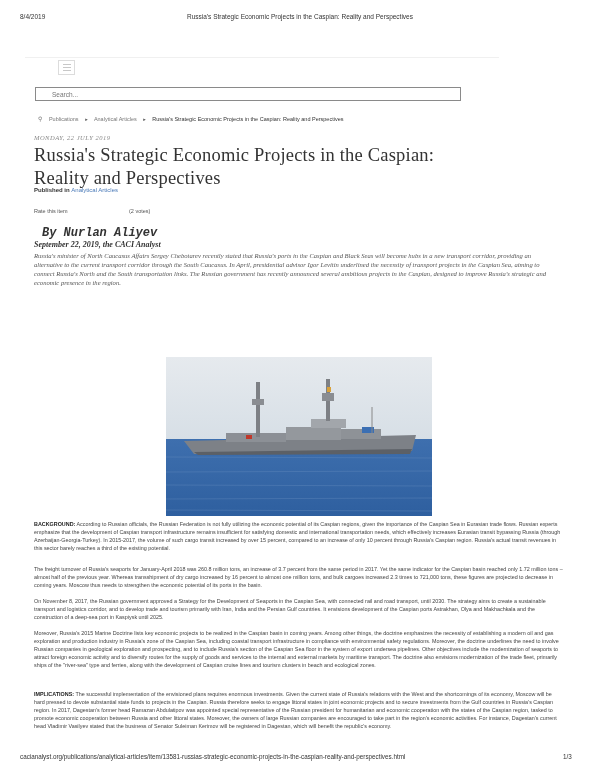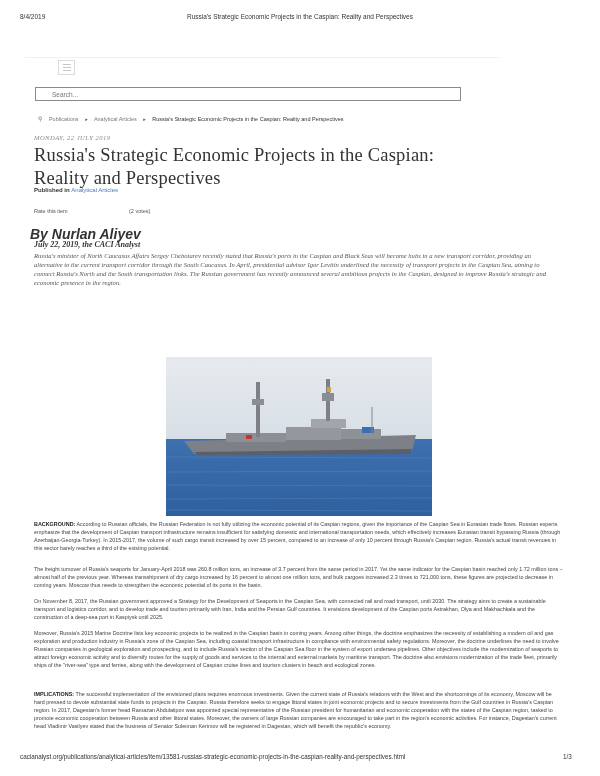--- a/index.html
+++ b/index.html
@@ -14,21 +14,21 @@
   .breadcrumb { position:absolute; left:38px; top:115px; font-size:5.5px; color:#777; white-space:nowrap; }
   .breadcrumb .sep { margin:0 5px; color:#555; font-size:5px; }
   .breadcrumb .cur { color:#333; }
   .pin { font-size:6px; margin-right:5px; color:#777; }
   .dateline { position:absolute; left:34px; top:134px; font-family:"Liberation Serif", serif; font-style:italic; font-size:6.5px; color:#888; letter-spacing:0.5px; }
   .title { position:absolute; left:34px; top:144px; width:420px; font-family:"Liberation Serif", serif; font-size:18.5px; line-height:23px; color:#333; font-weight:normal; margin:0; letter-spacing:0.2px; }
   .published { position:absolute; left:34px; top:187px; font-size:6px; color:#333; font-weight:bold; }
   .published a { color:#4a7ab8; font-weight:normal; text-decoration:none; }
   .rate { position:absolute; left:34px; top:208px; font-size:5.5px; color:#555; }
   .votes { position:absolute; left:129px; top:208px; font-size:5.5px; color:#555; }
-  .byline { position:absolute; left:30px; top:226px; font-family:Liberation Sans, sans-serif; font-style:italic; font-weight:bold; font-size:14px; color:#333; }
+  .byline { position:absolute; left:42px; top:226px; font-family:Liberation Mono, monospace; font-style:italic; font-weight:bold; font-size:12px; color:#333; }
   .byline2 { position:absolute; left:34px; top:240px; font-family:"Liberation Serif", serif; font-style:italic; font-weight:bold; font-size:8px; color:#333; }
   .lead { position:absolute; left:34px; top:251px; width:520px; font-family:"Liberation Serif", serif; font-style:italic; font-size:6.6px; line-height:9px; color:#555; margin:0; }
   .photo { position:absolute; left:166px; top:357px; width:266px; height:159px; overflow:hidden; }
   .body-text { position:absolute; left:34px; width:530px; font-size:5.4px; line-height:8px; color:#444; margin:0; }
   .body-text b { color:#222; }
   .p1 { top:520px; }
   .p2 { top:565px; }
   .p3 { top:597px; }
   .p4 { top:629px; }
   .p5 { top:690px; }
@@ -68,21 +68,21 @@
 
 <div class="published">
   <span>Published in</span>
   <a>Analytical Articles</a>
 </div>
 
 <div class="rate">Rate this item</div>
 <div class="votes">(2 votes)</div>
 
 <div class="byline">By Nurlan Aliyev</div>
-<div class="byline2">July 22, 2019, the CACI Analyst</div>
+<div class="byline2">September 22, 2019, the CACI Analyst</div>
 
 <p class="lead">Russia's minister of North Caucasus Affairs Sergey Chebotarev recently stated that Russia's ports in the Caspian and Black Seas will become hubs in a new transport corridor, providing an alternative to the current transport corridor through the South Caucasus. In April, presidential advisor Igor Levitin underlined the necessity of transport projects in the Caspian Sea, aiming to connect Russia's North and the South transportation links. The Russian government has recently announced several ambitious projects in the Caspian, designed to improve Russia's strategic and economic presence in the region.</p>
 
 <div class="photo">
   <svg width="266" height="159" viewBox="0 0 266 159" xmlns="http://www.w3.org/2000/svg">
     <defs>
       <linearGradient id="sky" x1="0" y1="0" x2="0" y2="1">
         <stop offset="0" stop-color="#e6eaee"></stop>
         <stop offset="1" stop-color="#d7dfe6"></stop>
       </linearGradient>

